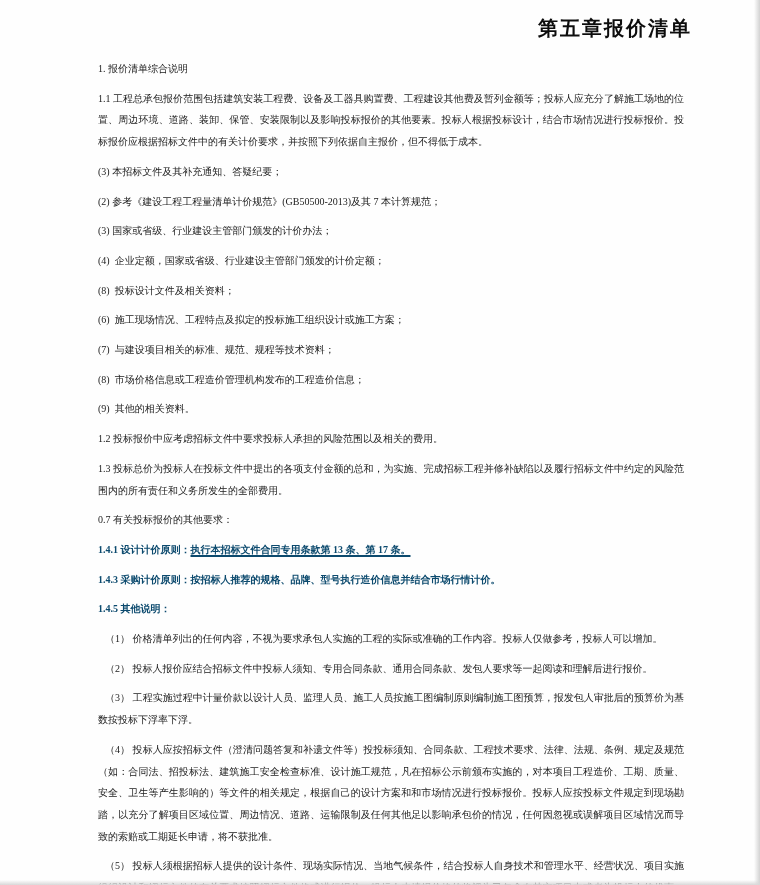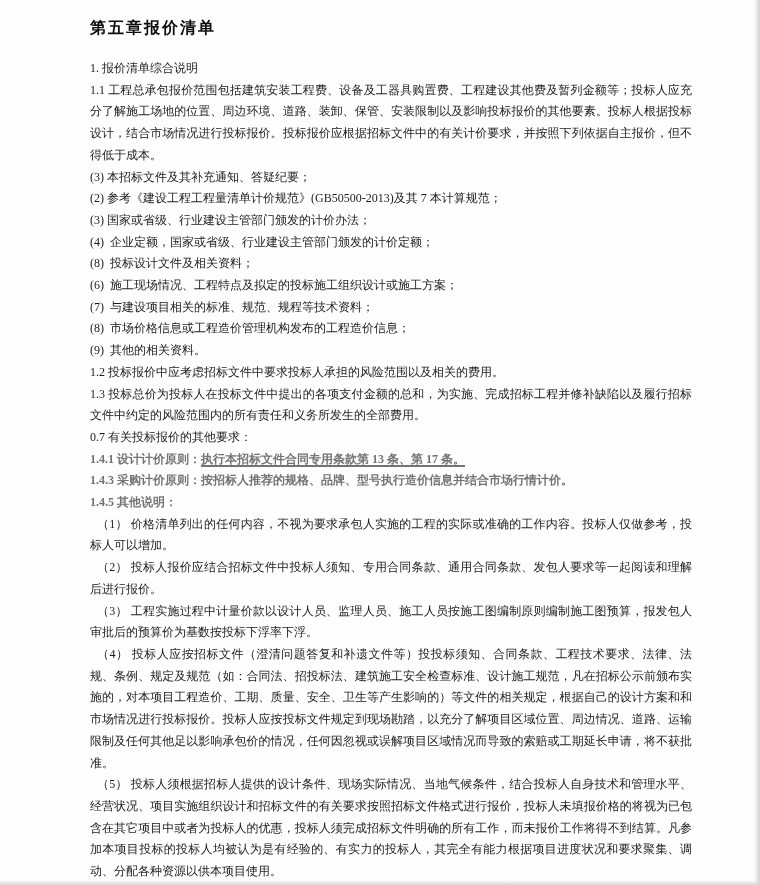--- a/index.html
+++ b/index.html
@@ -25,37 +25,37 @@
     background: linear-gradient(to right, rgba(255,255,255,0), #d2d2d2);
   }
   .edge-bottom {
     position: absolute;
     left: 0; bottom: 0;
     width: 100%; height: 5px;
     background: linear-gradient(to bottom, rgba(255,255,255,0), #d8d8d8);
   }
   h1.doc-title {
     margin: 6px 0 16px 0;
-    font-size: 16px;
+    font-size: 20px;
     line-height: 28px;
     font-weight: bold;
-    text-align: left;
+    text-align: right;
     letter-spacing: 2px;
     color: #0d0d0d;
   }
   .doc-body p {
-    margin: 0;
-    font-size: 12px;
+    margin: 8px;
+    font-size: 10px;
     line-height: 21.7px;
     text-align: justify;
     white-space: pre-wrap;
     word-break: break-all;
   }
   .doc-body p.indent { text-indent: 7px; }
-  .b { font-weight: bold; color: #737373; }
+  .b { font-weight: bold; color: #0c4a6e; }
   .u {
     text-decoration: underline;
     text-decoration-thickness: 1.5px;
     text-underline-offset: 2px;
   }
 </style>
 </head>
 <body>
 
 <div class="page">

